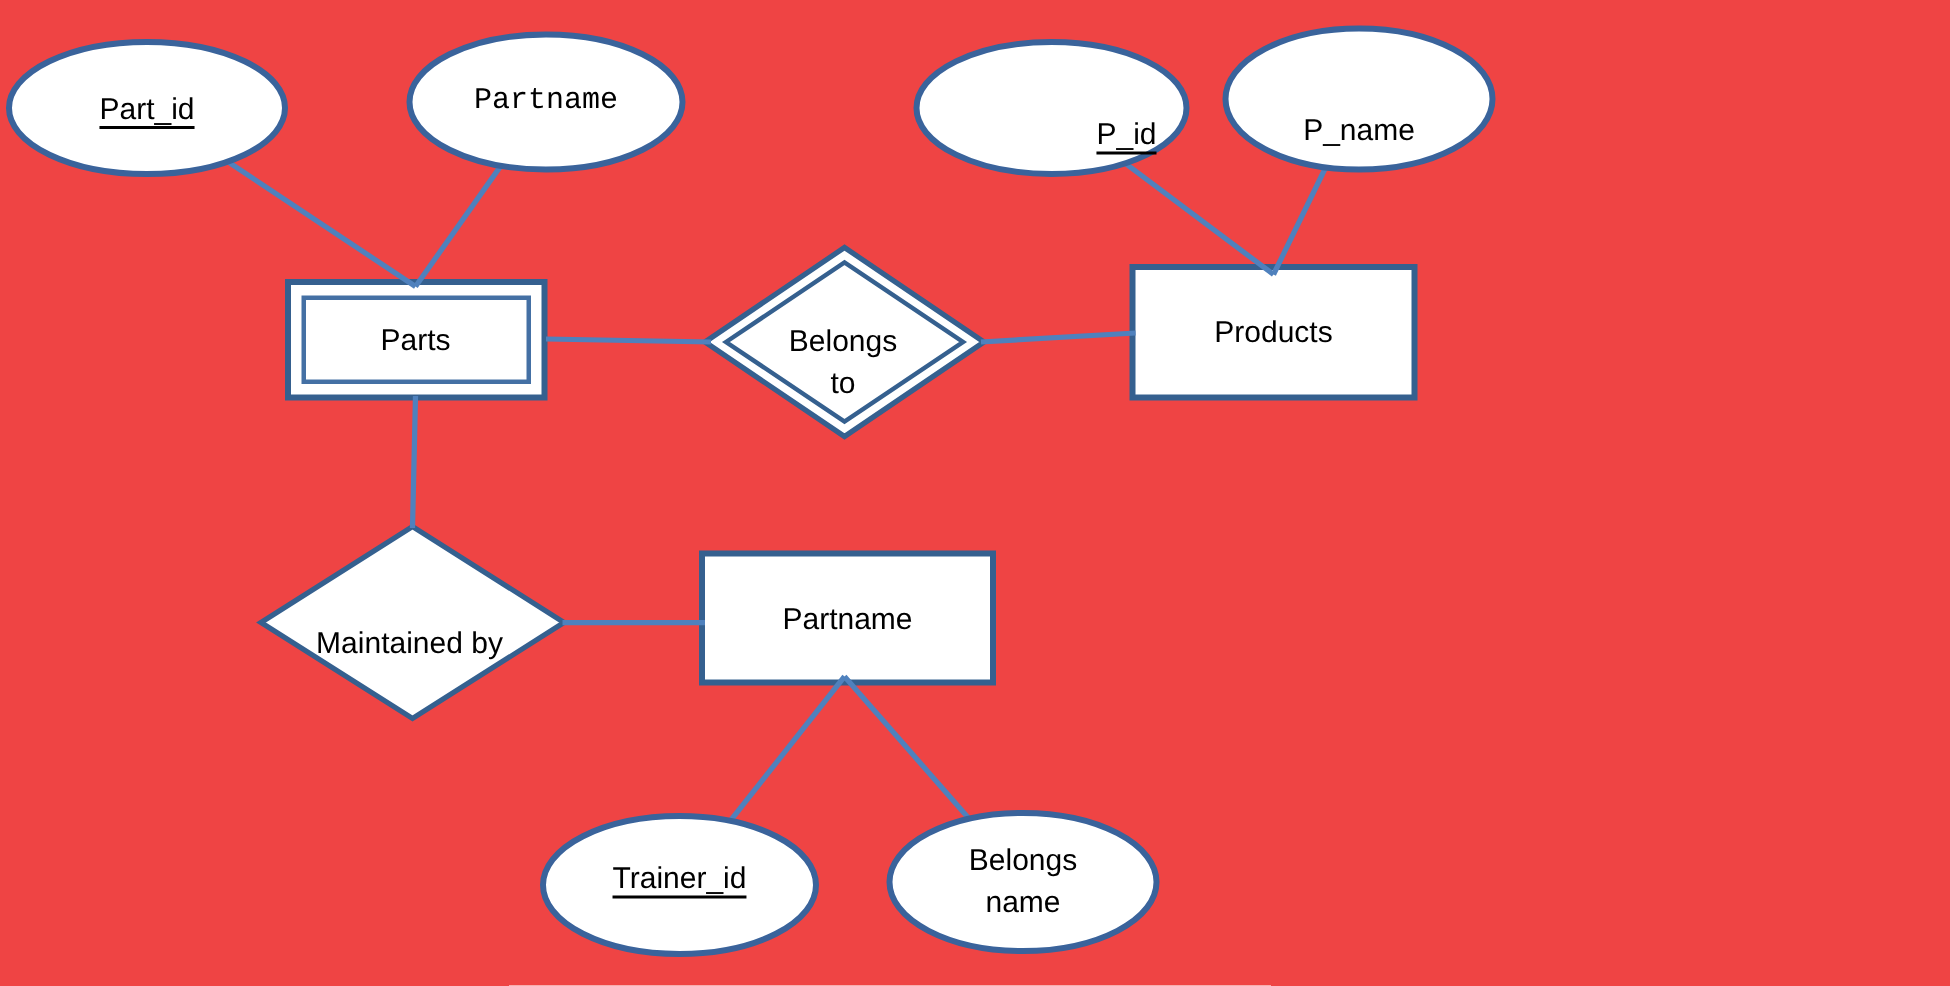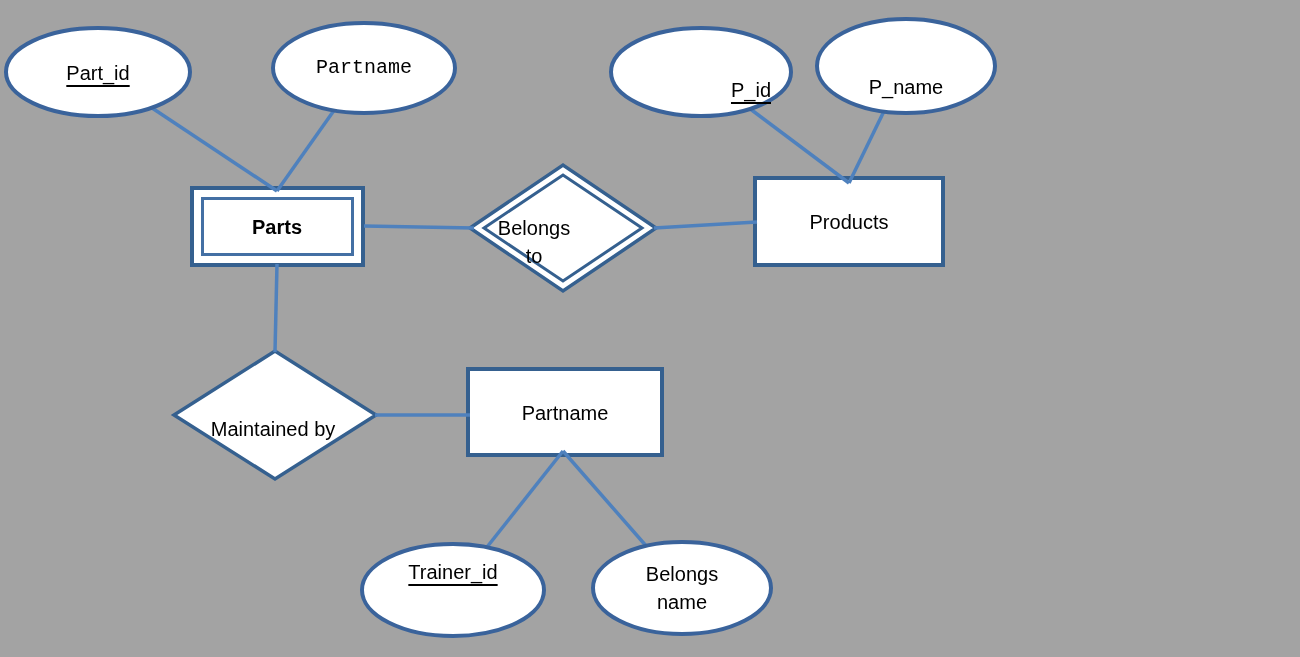--- a/index.html
+++ b/index.html
@@ -5,21 +5,21 @@
   html, body {
     margin: 0;
     padding: 0;
     background: #ffffff;
     font-family: "Liberation Sans", sans-serif;
   }
   .stage {
     position: relative;
     width: 1300px;
     height: 657px;
-    background: #a3a3a3;
+    background: #ef4444;
     overflow: hidden;
   }
   .stage svg {
     position: absolute;
     left: 0;
     top: 0;
   }
   .lbl {
     position: absolute;
     transform: translate(-50%, -50%);
@@ -74,26 +74,26 @@
   </svg>
 
   <div class="lbl key" style="left:98px;  top:73px;  width:160px;">Part_id</div>
 
   <div class="lbl" style="left:364px; top:68px;  width:160px;font-family:Liberation Mono, monospace;">Partname</div>
 
   <div class="lbl key" style="left:701px; top:90px;  width:140px;text-align:right;">P_id</div>
 
   <div class="lbl" style="left:906px; top:67px;  width:140px;margin-top:20px;">P_name</div>
 
-  <div class="lbl" style="left:277px; top:227px; width:150px;font-weight:bold;">Parts</div>
+  <div class="lbl" style="left:277px; top:227px; width:150px;">Parts</div>
 
-  <div class="lbl" style="left:534px; top:242px; width:92px;text-align:center;">Belongs to</div>
+  <div class="lbl" style="left:562px; top:242px; width:92px;text-align:center;">Belongs to</div>
 
   <div class="lbl" style="left:849px; top:222px; width:170px;">Products</div>
 
   <div class="lbl" style="left:273px; top:429px; width:126px;">Maintained by</div>
 
   <div class="lbl" style="left:565px; top:413px; width:170px;">Partname</div>
 
-  <div class="lbl key" style="left:453px; top:572px; width:170px;">Trainer_id</div>
+  <div class="lbl key" style="left:453px; top:586px; width:170px;">Trainer_id</div>
 
   <div class="lbl" style="left:682px; top:588px; width:96px;">Belongs name</div>
 </div>
 
 </body></html>

